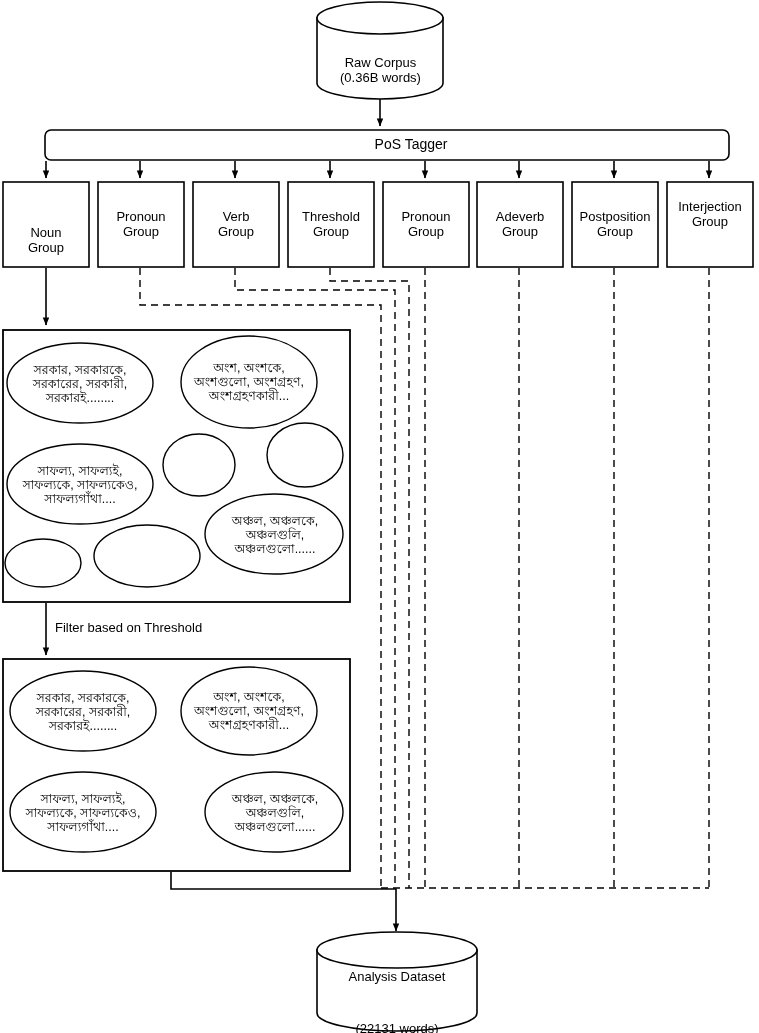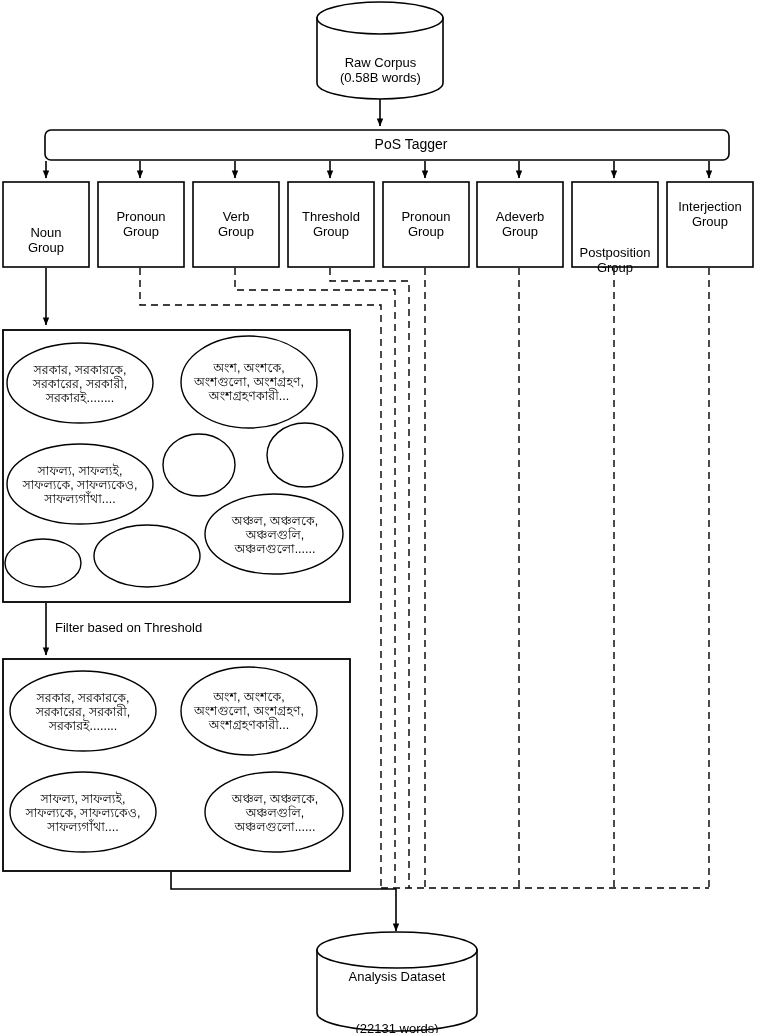--- a/index.html
+++ b/index.html
@@ -132,21 +132,21 @@
     <path d="M171,872 L171,889 L396,889 L396,931" stroke="#000" stroke-width="1.6" fill="none" marker-end="url(#arrow)"></path>
 
     <g>
       <path d="M317,950 L317,1013 A80,18 0 0 0 477,1013 L477,950 Z" fill="#fff" stroke="#000" stroke-width="1.6"></path>
       <ellipse cx="397" cy="950" rx="80" ry="18" fill="#fff" stroke="#000" stroke-width="1.6"></ellipse>
     </g>
   </svg>
 
   <div class="node-text cyl-label" style="left:317px;top:48px;width:127px;height:46px;flex-direction:column;">
     <span>Raw Corpus</span>
-    <span>(0.58B words)</span>
+    <span>(0.36B words)</span>
   </div>
 
   <div class="node-text tagger-label" style="left:45px;top:130px;width:684px;height:30px;">PoS Tagger</div>
 
   <div class="node-text group-label" style="left:3px;top:198px;width:86px;height:85px;flex-direction:column;">
     <span>Noun</span>
     <span>Group</span>
   </div>
   <div class="node-text group-label" style="left:98px;top:182px;width:86px;height:85px;flex-direction:column;">
     <span>Pronoun</span>
@@ -161,21 +161,21 @@
     <span>Group</span>
   </div>
   <div class="node-text group-label" style="left:383px;top:182px;width:86px;height:85px;flex-direction:column;">
     <span>Pronoun</span>
     <span>Group</span>
   </div>
   <div class="node-text group-label" style="left:477px;top:182px;width:86px;height:85px;flex-direction:column;">
     <span>Adeverb</span>
     <span>Group</span>
   </div>
-  <div class="node-text group-label" style="left:570px;top:182px;width:90px;height:85px;flex-direction:column;margin-top:36px;">
+  <div class="node-text group-label" style="left:570px;top:182px;width:90px;height:85px;flex-direction:column;">
     <span>Postposition</span>
     <span>Group</span>
   </div>
   <div class="node-text group-label" style="left:665px;top:182px;width:90px;height:66px;flex-direction:column;">
     <span>Interjection</span>
     <span>Group</span>
   </div>
 
   <div class="node-text bubble-label" style="left:10px;top:357px;width:140px;height:54px;flex-direction:column;">
     <span>সরকার, সরকারকে,</span>

